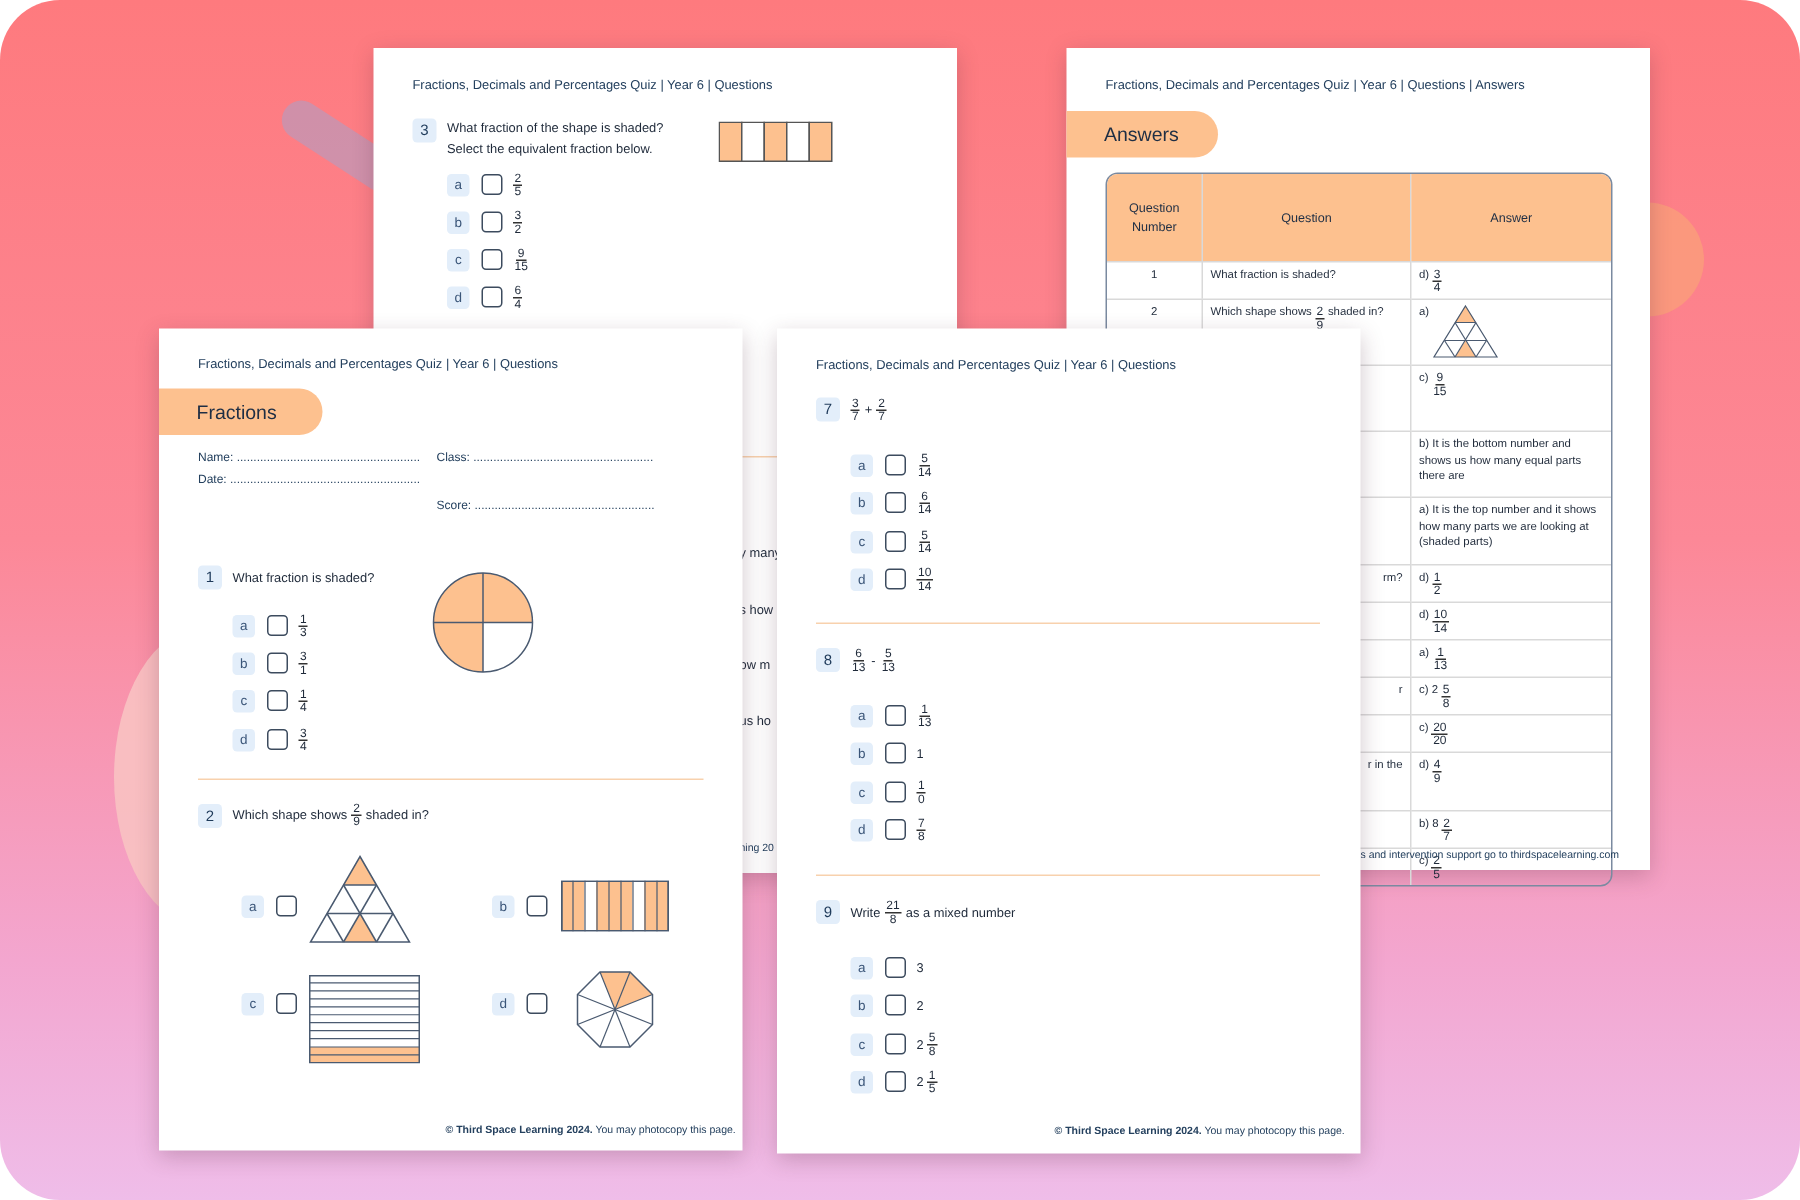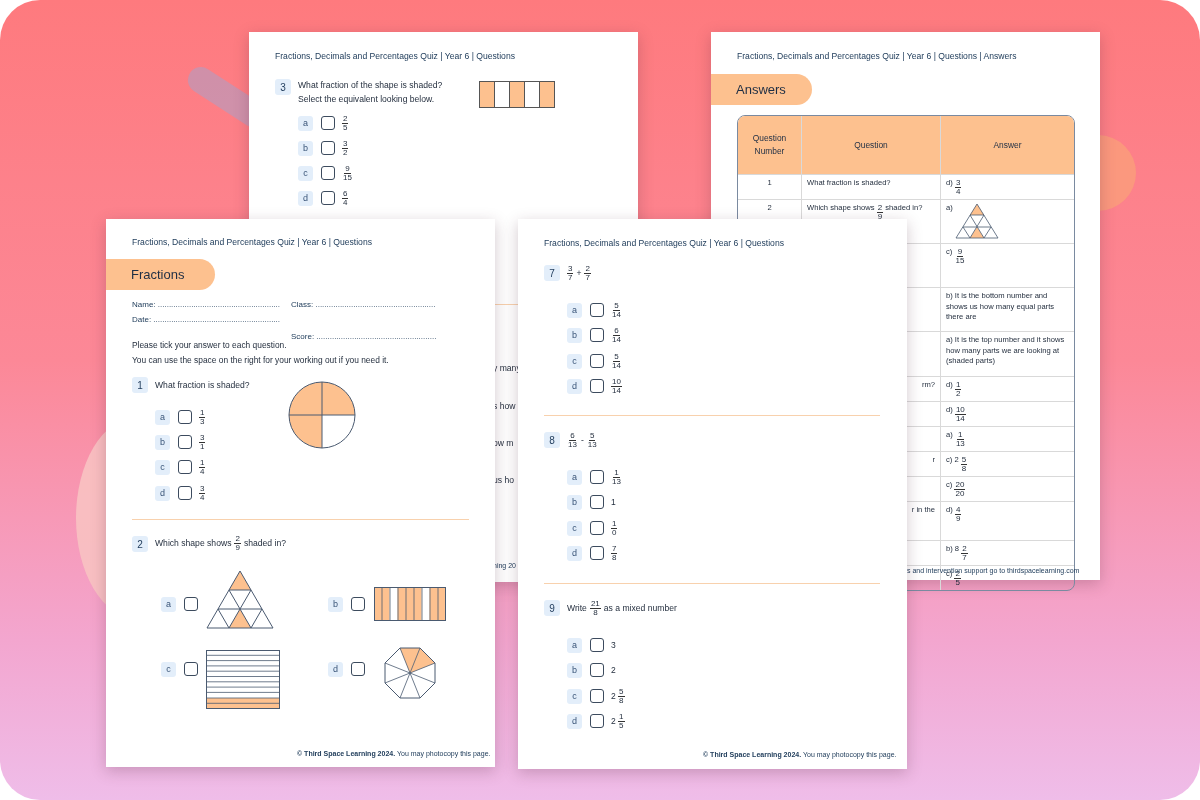--- a/index.html
+++ b/index.html
@@ -39,21 +39,21 @@
 
 <div class="bg">
   <div class="deco-bar"></div>
   <div class="deco-circle-r"></div>
   <div class="deco-circle-l"></div>
 
   <div class="page" style="left:249px;top:32px;width:389px;height:550px">
     <div class="hdr" style="left:26px;top:19px">Fractions, Decimals and Percentages Quiz | Year 6 | Questions</div>
     <div class="qnum" style="left:26px;top:47px">3</div>
     <div class="qtext" style="left:49px;top:47px">What fraction of the shape is shaded?</div>
-    <div class="qtext" style="left:49px;top:61px">Select the equivalent looking below.</div>
+    <div class="qtext" style="left:49px;top:61px">Select the equivalent fraction below.</div>
     <svg style="position:absolute;left:230px;top:49px" width="77" height="27" viewBox="0 0 77 27">
       <rect x="0.5" y="0.5" width="15" height="26" fill="#fdc18f" stroke="#555" stroke-width="1"></rect>
       <rect x="15.5" y="0.5" width="15" height="26" fill="#fff" stroke="#555" stroke-width="1"></rect>
       <rect x="30.5" y="0.5" width="15" height="26" fill="#fdc18f" stroke="#555" stroke-width="1"></rect>
       <rect x="45.5" y="0.5" width="15" height="26" fill="#fff" stroke="#555" stroke-width="1"></rect>
       <rect x="60.5" y="0.5" width="15" height="26" fill="#fdc18f" stroke="#555" stroke-width="1"></rect>
     </svg>
     <div class="opt" style="left:49px;top:82px">
         <span class="olab">a</span>
         <span class="cb"></span>
@@ -234,24 +234,20 @@
 
   <div class="page" style="left:106px;top:219px;width:389px;height:548px">
     <div class="hdr" style="left:26px;top:18px">Fractions, Decimals and Percentages Quiz | Year 6 | Questions</div>
     <div class="pill" style="top:40px;width:109px;height:31px">Fractions</div>
     <div class="fields" style="left:26px;top:81px">
       <span class="r" style="left:0;top:0">Name: .......................................................</span>
       <span class="r" style="left:159px;top:0">Class: ......................................................</span>
       <span class="r" style="left:0;top:15px">Date: .........................................................</span>
       <span class="r" style="left:159px;top:32px">Score: ......................................................</span>
     </div>
-    <div class="instr" style="left:26px;top:119px">
-      <div>Please tick your answer to each question.</div>
-      <div>You can use the space on the right for your working out if you need it.</div>
-    </div>
     <div class="qnum" style="left:26px;top:158px">1</div>
     <div class="qtext" style="left:49px;top:160px">What fraction is shaded?</div>
     <svg style="position:absolute;left:182px;top:162px" width="68" height="68" viewBox="0 0 68 68">
       <path d="M34,34 L34,1 A33,33 0 0,1 67,34 Z" fill="#fdc18f"></path>
       <path d="M34,34 L1,34 A33,33 0 0,1 34,1 Z" fill="#fdc18f"></path>
       <path d="M34,34 L34,67 A33,33 0 0,1 1,34 Z" fill="#fdc18f"></path>
       <circle cx="34" cy="34" r="33" fill="none" stroke="#4a5a70" stroke-width="1"></circle>
       <line x1="34" y1="1" x2="34" y2="67" stroke="#4a5a70" stroke-width="1"></line>
       <line x1="1" y1="34" x2="67" y2="34" stroke="#4a5a70" stroke-width="1"></line>
     </svg>

